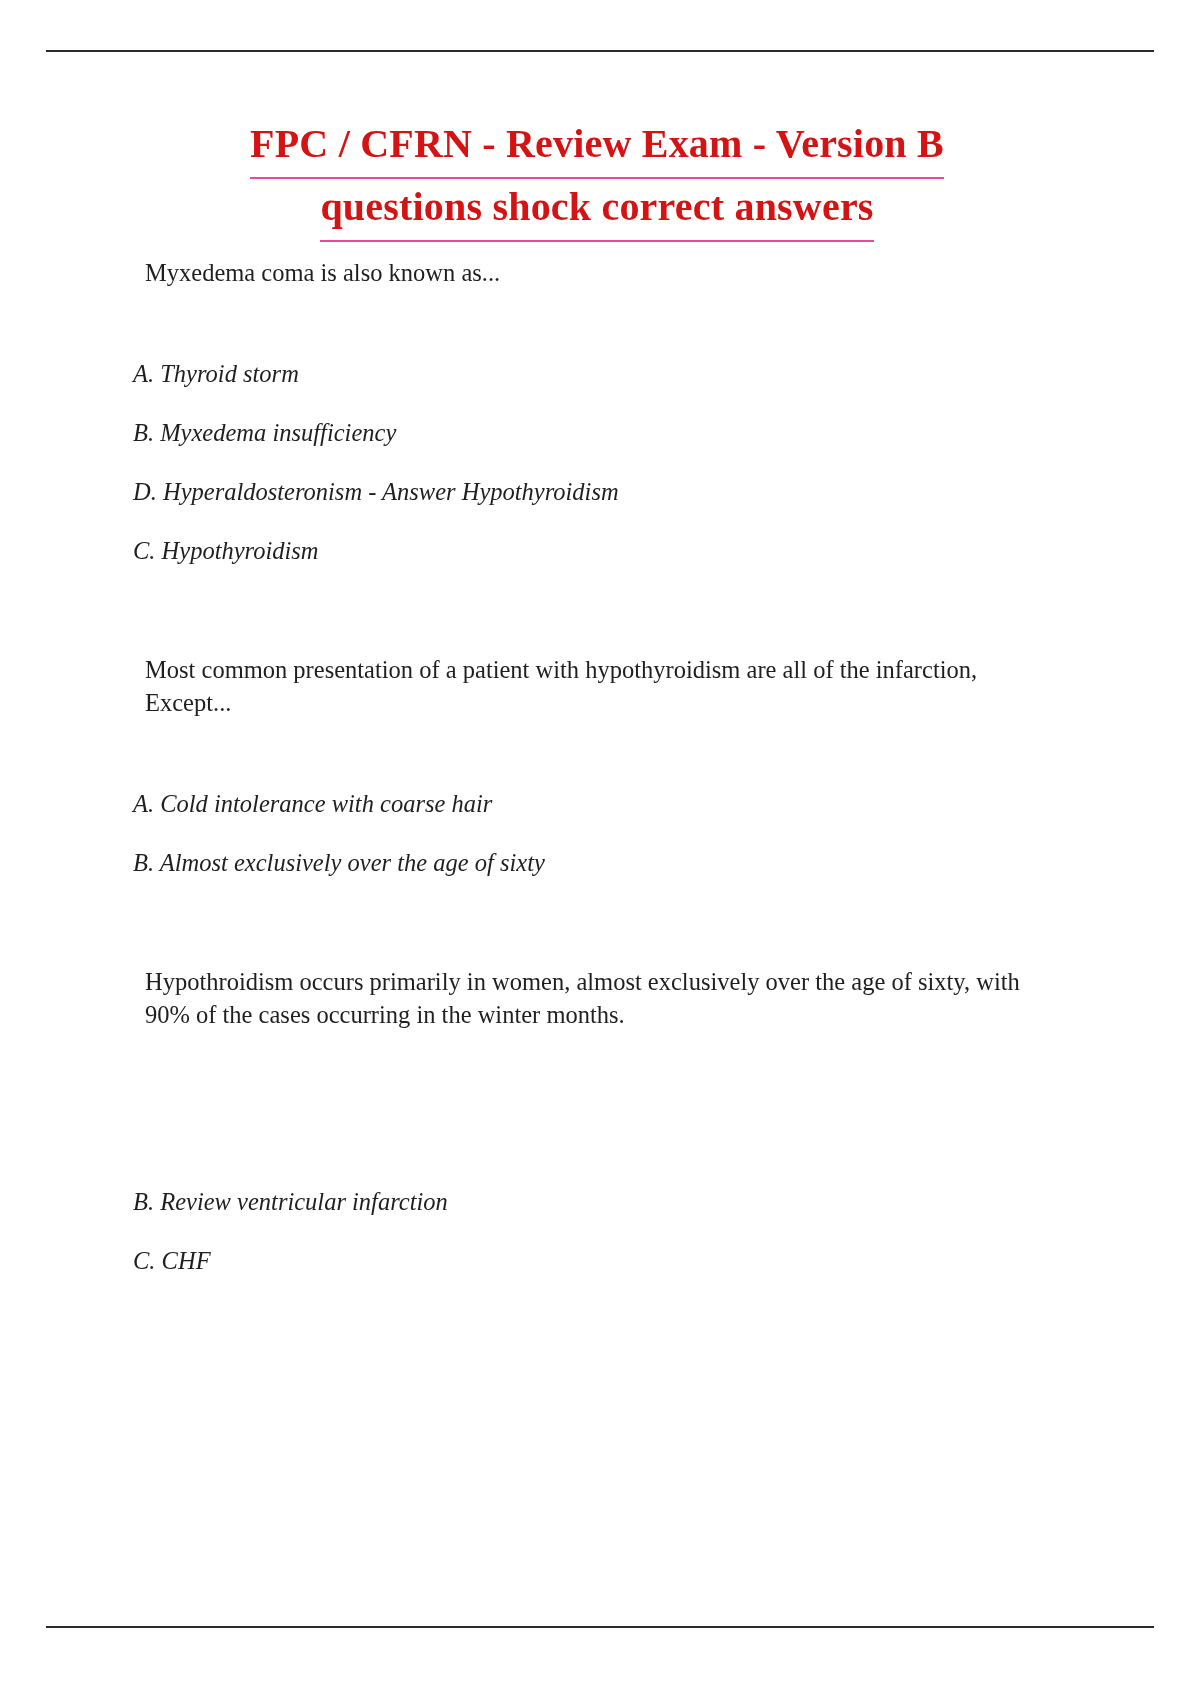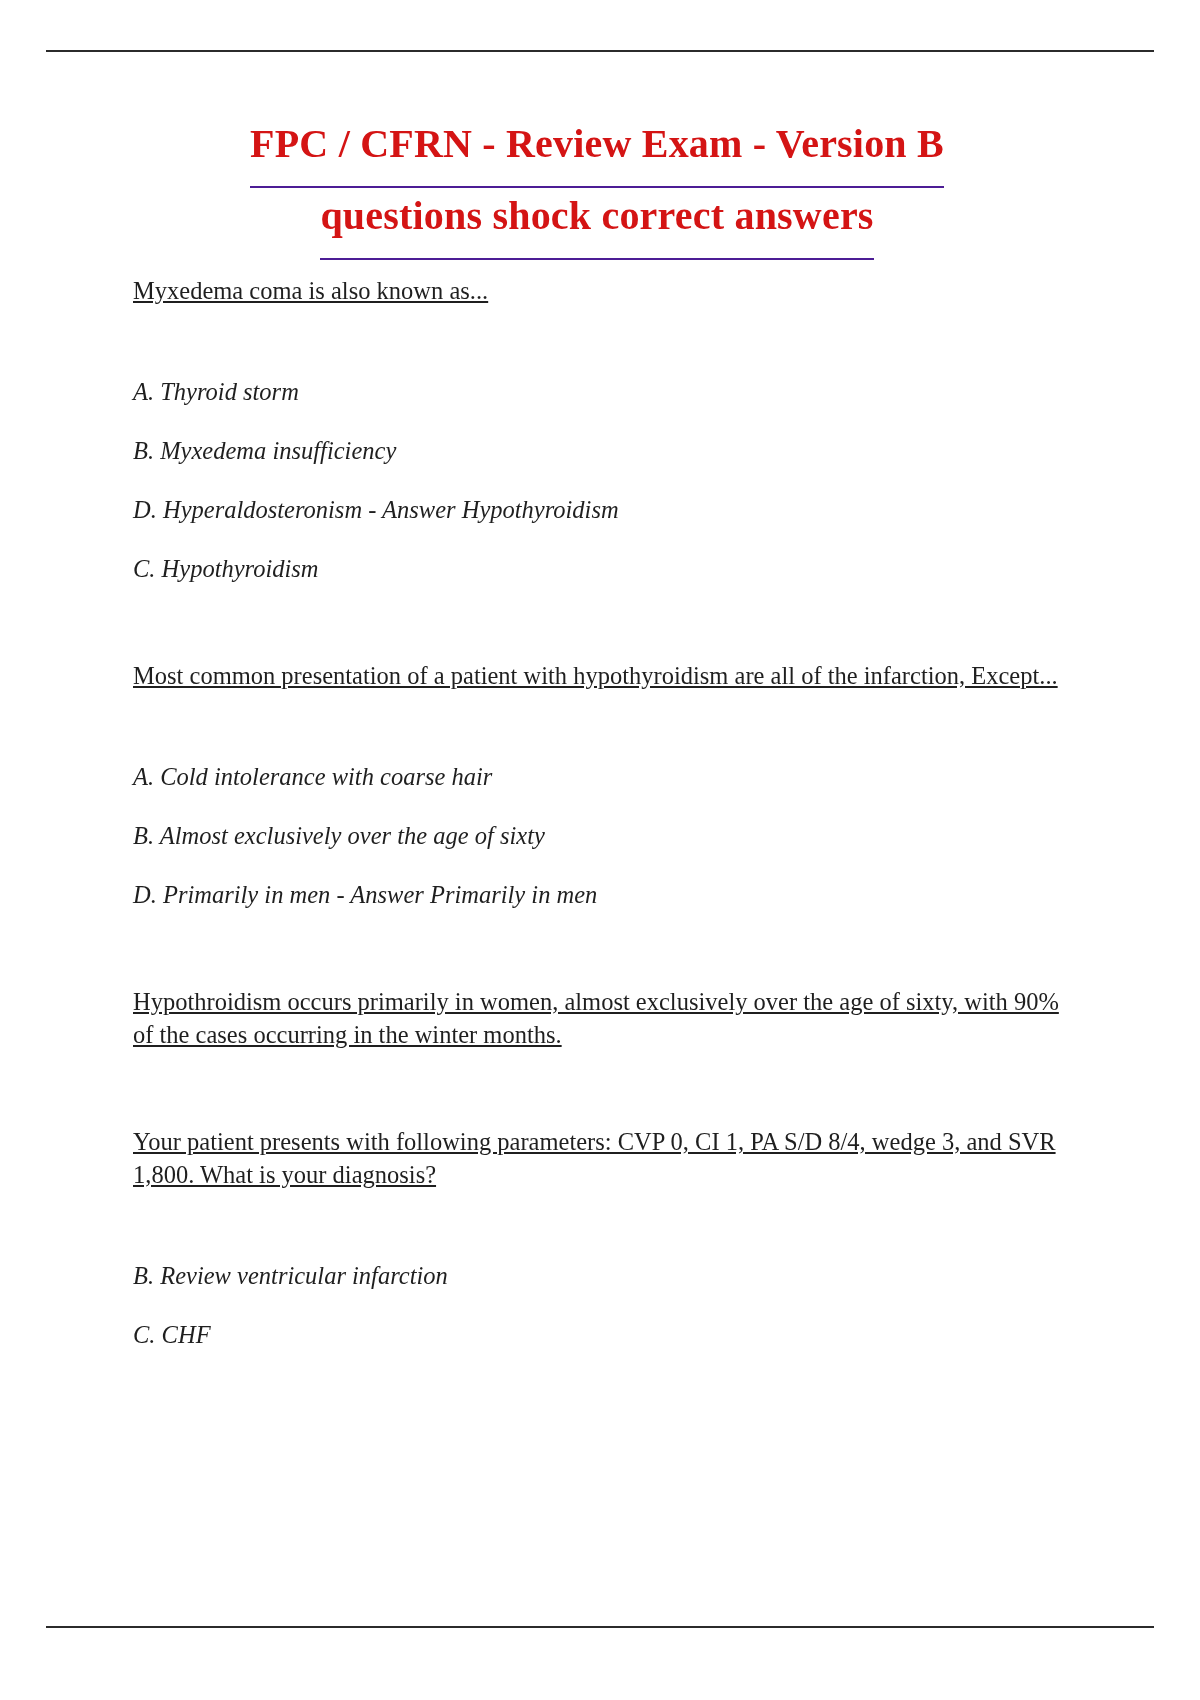--- a/index.html
+++ b/index.html
@@ -44,34 +44,33 @@
     margin: 0 0 14px 0;
     text-align: center;
     font-size: 40px;
     line-height: 1.32;
     font-weight: bold;
     color: #d41414;
     letter-spacing: 0.2px;
   }
   .doc-title .tline {
     display: inline-block;
-    border-bottom: 2px solid #4c1d95;
-    padding-bottom: 15px;
+    border-bottom: 2px solid #ec4899;
+    padding-bottom: 6px;
   }
   .doc-title .tline.line2 {
     margin-top: 2px;
   }
 
   
   .para {
-    margin: 0;
+    margin: 12px;
     font-size: 24.5px;
     line-height: 1.35;
     color: #1f1f1f;
-    text-decoration: underline;
   }
 
   .question {
     margin-bottom: 0;
   }
 
   .options {
     margin: 0;
     padding: 0;
     list-style: none;
@@ -116,32 +115,30 @@
     </div>
 
     <div class="gap-xl"></div>
 
     <div class="block">
       <p class="para question">Most common presentation of a patient with hypothyroidism are all of the infarction, Except...</p>
       <div class="gap-lg"></div>
       <ul class="options">
         <li>A. Cold intolerance with coarse hair</li>
         <li>B. Almost exclusively over the age of sixty</li>
-        <li>D. Primarily in men - Answer   Primarily in men</li>
       </ul>
     </div>
 
     <div class="gap-xl"></div>
 
     <p class="para">Hypothroidism occurs primarily in women, almost exclusively over the age of sixty, with 90% of the cases occurring in the winter months.</p>
 
     <div class="gap-xl"></div>
 
     <div class="block">
-      <p class="para question">Your patient presents with following parameters: CVP 0, CI 1, PA S/D 8/4, wedge 3, and SVR 1,800. What is your diagnosis?</p>
       <div class="gap-lg"></div>
       <ul class="options">
         <li>B. Review ventricular infarction</li>
         <li>C. CHF</li>
       </ul>
     </div>
 
   </div>
 
   <div class="page-rule bottom"></div>

